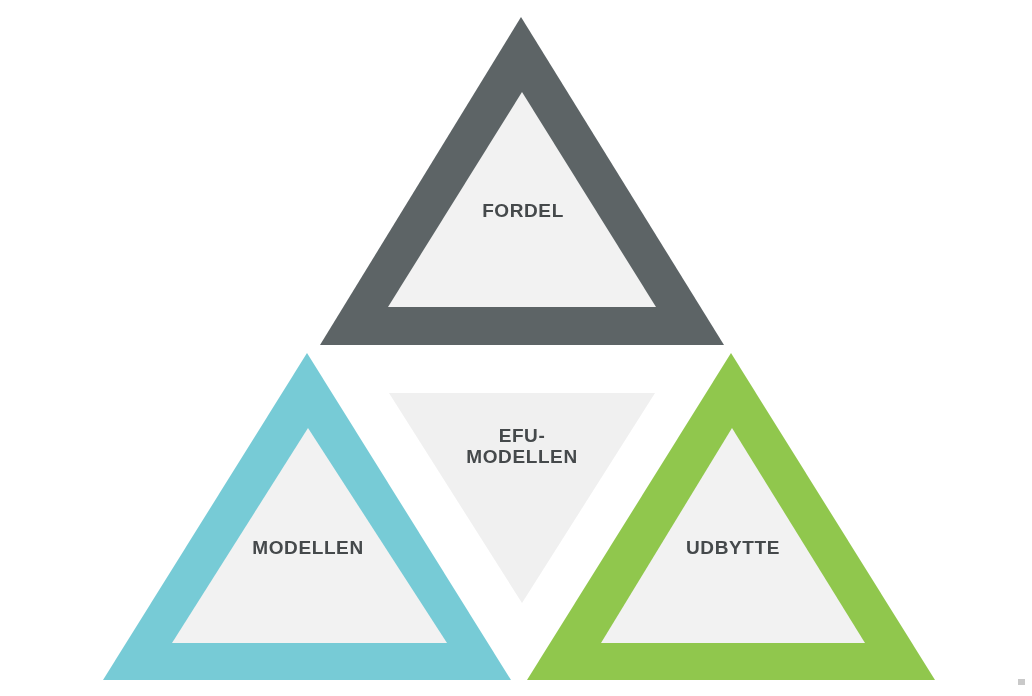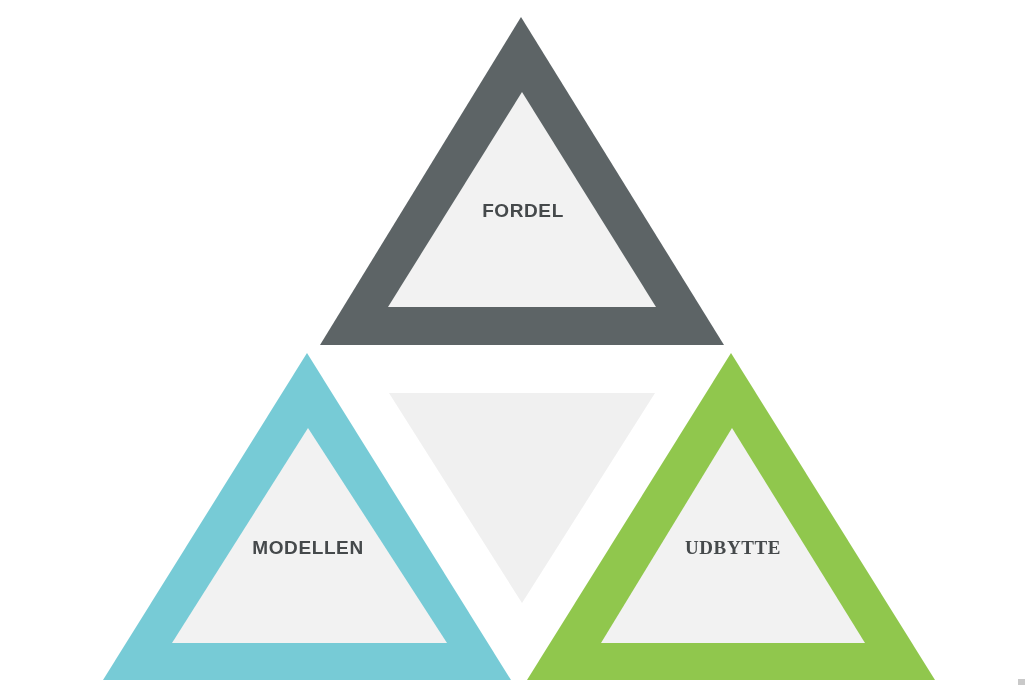--- a/index.html
+++ b/index.html
@@ -65,20 +65,24 @@
 
     <polygon points="307,353 103,680 511,680" fill="#77cbd6"></polygon>
     <polygon points="308,428 172,643 447,643" fill="#f2f2f2"></polygon>
 
     <polygon points="731,353 527,680 935,680" fill="#90c74d"></polygon>
     <polygon points="732,428 601,643 865,643" fill="#f2f2f2"></polygon>
   </svg>
 
   <div class="tri-label" style="left:523px; top:210px;">FORDEL</div>
 
+  <div class="center-label" style="left:522px; top:446px;">
+    <span>EFU-</span>
+    <span>MODELLEN</span>
+  </div>
 
   <div class="tri-label" style="left:308px; top:547px;">MODELLEN</div>
 
-  <div class="tri-label" style="left:733px; top:547px;font-family:Liberation Serif, serif;">UDBYTTE</div>
+  <div class="tri-label" style="left:733px; top:547px;">UDBYTTE</div>
 
   <div class="ui-artifact-square"></div>
 
 </div>
 
 </body></html>

